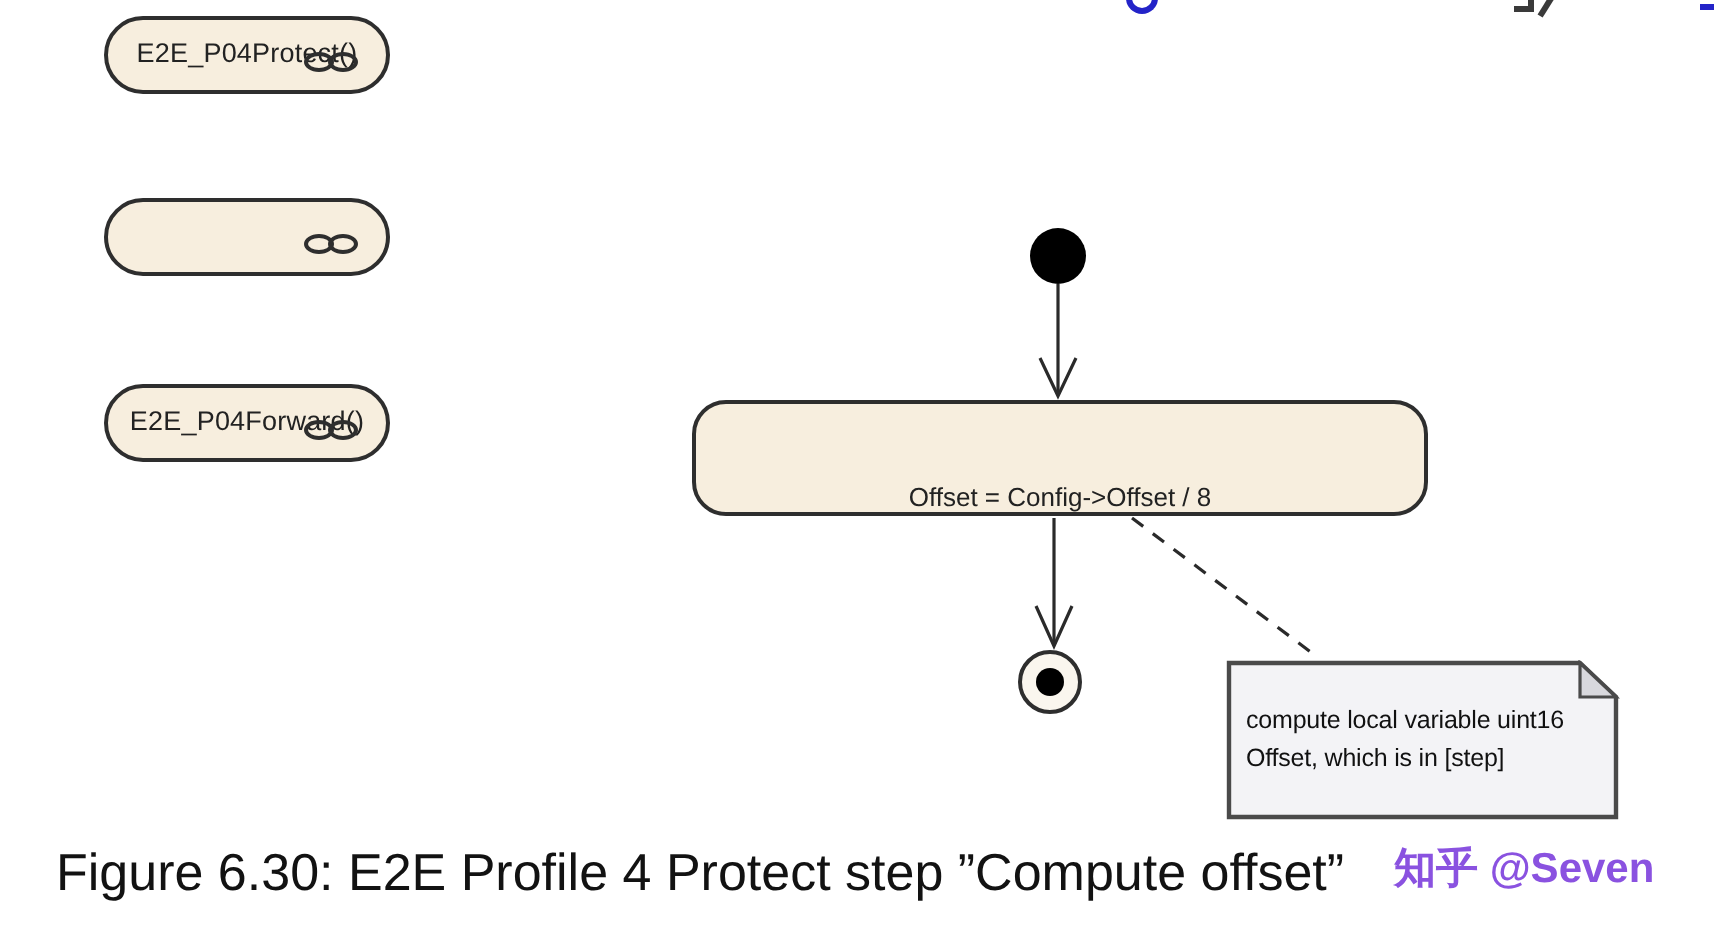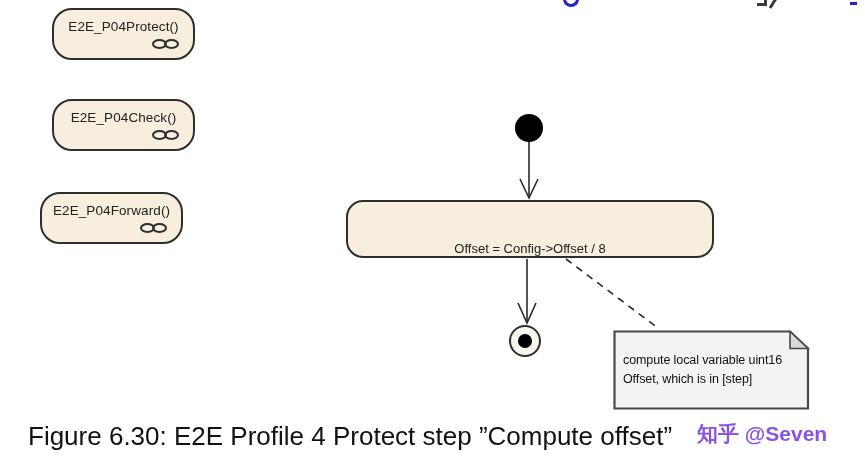--- a/index.html
+++ b/index.html
@@ -2,21 +2,21 @@
 <html><head>
 <meta charset="utf-8">
 <style>
   html,body{margin:0;padding:0;background:#ffffff;}
   #stage{
     position:relative;width:865px;height:470px;background:#ffffff;overflow:hidden;
     font-family:"Liberation Sans", sans-serif;
   }
   
   .uml-activity{
-    position:absolute;width:143px;height:52px;box-sizing:border-box;
+    position:absolute;width:143px;height:39px;box-sizing:border-box;
     background:#f7eede;border:2px solid #2e2e2e;border-radius:20px;
   }
   .uml-activity .lbl{
     display:block;text-align:center;padding-top:9px;
     font-size:13.5px;color:#222;letter-spacing:0.1px;white-space:nowrap;
   }
   .rings{position:absolute;right:14px;bottom:8px;height:11px;line-height:0;}
   .rings i{
     display:inline-block;width:15px;height:10px;box-sizing:border-box;
     border:2px solid #2e2e2e;border-radius:50%;vertical-align:top;
@@ -65,24 +65,23 @@
   <div class="frag" id="frag-blue-arc"></div>
   <div class="frag" id="frag-dark-corner"></div>
   <div class="frag" id="frag-dark-slash"></div>
   <div class="frag" id="frag-blue-dash"></div>
 
   <div class="uml-activity" style="left:52px;top:8px;">
     <span class="lbl">E2E_P04Protect()</span>
     <span class="rings"><i></i><i></i></span>
   </div>
   <div class="uml-activity" style="left:52px;top:99px;">
-    <span class="lbl">E2E_P04Check()</span>
     <span class="rings"><i></i><i></i></span>
   </div>
-  <div class="uml-activity" style="left:40px;top:192px;">
+  <div class="uml-activity" style="left:52px;top:192px;">
     <span class="lbl">E2E_P04Forward()</span>
     <span class="rings"><i></i><i></i></span>
   </div>
 
   <svg id="flow-layer" viewBox="0 0 865 470">
 
     <circle cx="529" cy="128" r="14" fill="#000000"></circle>
 
     <line x1="529" y1="142" x2="529" y2="197" stroke="#2a2a2a" stroke-width="1.6"></line>
     <polyline points="520,179 529,198 538,179" fill="none" stroke="#2a2a2a" stroke-width="1.6"></polyline>

